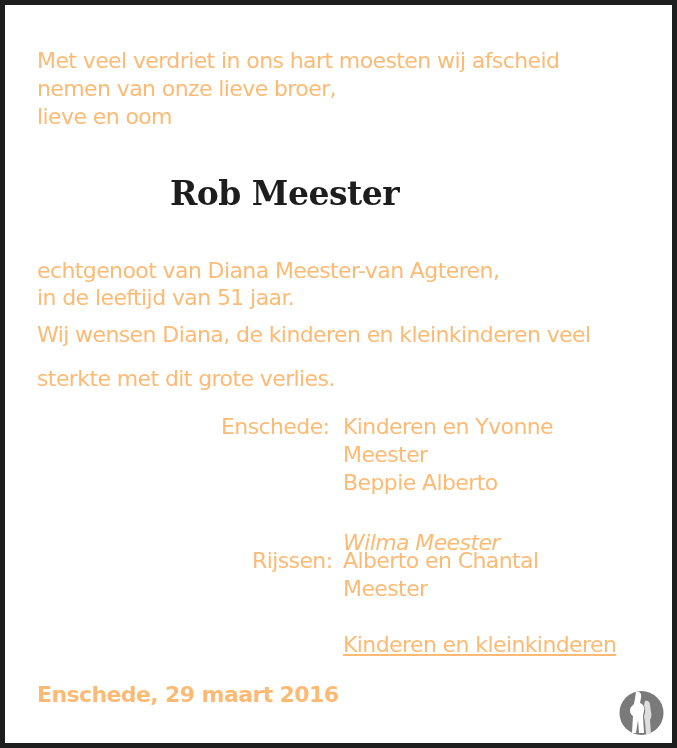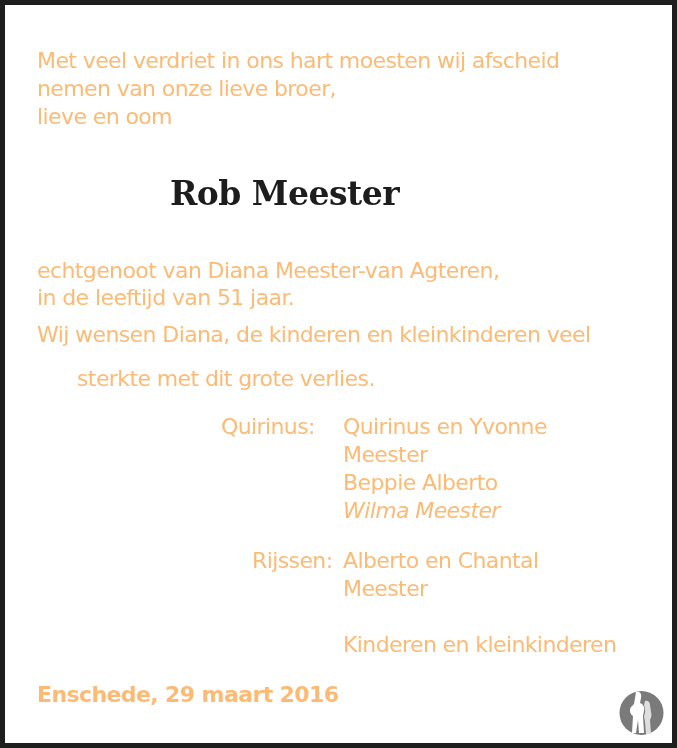--- a/index.html
+++ b/index.html
@@ -1,50 +1,50 @@
 <!DOCTYPE html>
 <html><head>
 <meta charset="utf-8">
 <style>
   html, body { margin: 0; padding: 0; }
   body { width: 677px; height: 748px; background: #1e1e1e; position: relative; overflow: hidden; }
   .card { position: absolute; left: 5px; top: 5px; width: 667px; height: 738px; background: #ffffff; }
   .sans { font-family: "DejaVu Sans", sans-serif; color: #fdba74; font-size: 22px; letter-spacing: -0.6px; position: absolute; white-space: nowrap; line-height: 28px; }
   .name { font-family: "DejaVu Serif", serif; font-weight: bold; font-size: 33px; color: #1d1d1d; position: absolute; left: 0; width: 569px; text-align: center; top: 174px; letter-spacing: -0.5px; }
-  .italic { font-style: italic; }
+  .italic { font-style: italic; margin-top: 32px; }
   .icon { position: absolute; left: 617px; top: 688px; width: 49px; height: 49px; }
 </style>
 </head>
 <body>
 
 <div class="card"></div>
 
 <div class="sans" style="left:37px;top:47px;">Met veel verdriet in ons hart moesten wij afscheid</div>
 <div class="sans" style="left:37px;top:75px;">nemen van onze lieve broer,</div>
 <div class="sans" style="left:37px;top:103px;">lieve en oom</div>
 
 <div class="name">Rob Meester</div>
 
 <div class="sans" style="left:37px;top:257px;">echtgenoot van Diana Meester-van Agteren,</div>
 <div class="sans" style="left:37px;top:284px;text-align:center;">in de leeftijd van 51 jaar.</div>
 
 <div class="sans" style="left:37px;top:321px;">Wij wensen Diana, de kinderen en kleinkinderen veel</div>
-<div class="sans" style="left:37px;top:365px;margin-left:40px;">sterkte met dit grote verlies.</div>
+<div class="sans" style="left:37px;top:365px;">sterkte met dit grote verlies.</div>
 
-<div class="sans" style="left:221px;top:413px;">Quirinus:</div>
-<div class="sans" style="left:343px;top:413px;">Quirinus en Yvonne</div>
+<div class="sans" style="left:221px;top:413px;">Enschede:</div>
+<div class="sans" style="left:343px;top:413px;">Kinderen en Yvonne</div>
 <div class="sans" style="left:343px;top:441px;">Meester</div>
 <div class="sans" style="left:343px;top:469px;">Beppie Alberto</div>
 <div class="sans italic" style="left:343px;top:497px;">Wilma Meester</div>
 
 <div class="sans" style="left:252px;top:547px;">Rijssen:</div>
 <div class="sans" style="left:343px;top:547px;">Alberto en Chantal</div>
 <div class="sans" style="left:343px;top:575px;">Meester</div>
 
-<div class="sans" style="left:343px;top:631px;">Kinderen en kleinkinderen</div>
+<div class="sans" style="left:343px;top:631px;text-decoration:underline;">Kinderen en kleinkinderen</div>
 
 <div class="sans" style="left:37px;top:681px;font-weight:bold;">Enschede, 29 maart 2016</div>
 
 <svg class="icon" viewBox="0 0 49 49">
   <circle cx="24.5" cy="25" r="22" fill="#7a7a7a"></circle>
   <path d="M19 4 C23 3 25 6 24 10 L23 15 C26 16 28 19 27 23 L26 28 L27 45 L22 45 L21 32 L19 45 L15 45 L16 28 C13 26 12 22 14 19 L17 16 Z" fill="#ffffff"></path>
   <path d="M28 13 C31 12 33 14 33 17 L34 24 C35 27 34 30 33 32 L34 46 L29 46 L28 34 L27 28 C29 24 28 20 27 17 Z" fill="#dedede"></path>
 </svg>
 
 </body></html>

